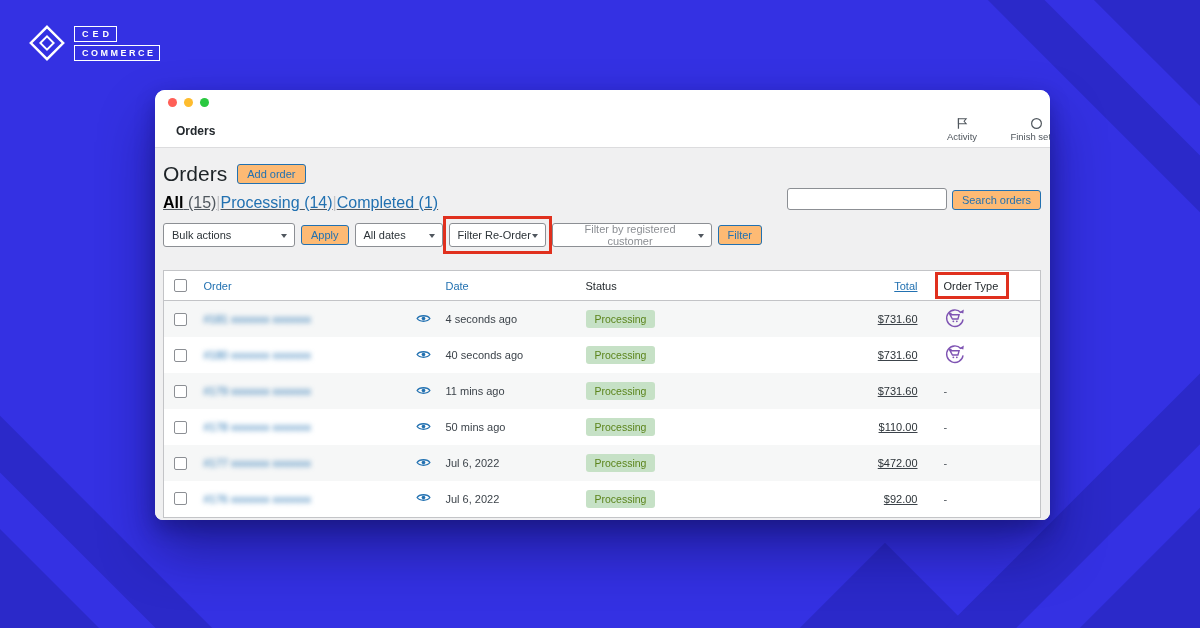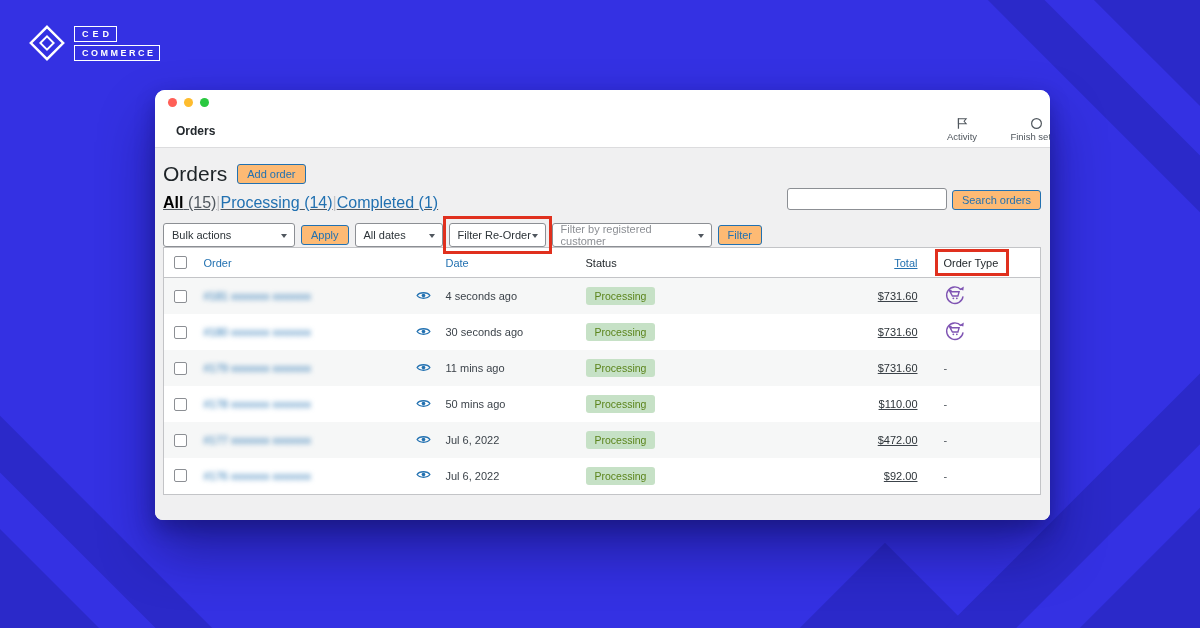--- a/index.html
+++ b/index.html
@@ -54,31 +54,31 @@
   .view.current, .view.current .label { color:#000; font-weight:bold; }
   .view.current .count { color:#50575e; font-weight:normal; }
   .sep { color:#c3c4c7; }
 
   .controls { margin-top:11px; display:flex; gap:6px; align-items:center; }
   .select { height:24px; background:#fff; border:1px solid #8c8f94; border-radius:3px; font-size:11px; color:#2c3338;
             padding:0 11px 0 8px; display:inline-flex; align-items:center; position:relative; cursor:pointer; }
   .select .chev { position:absolute; right:7px; top:10px; width:0; height:0;
                   border-left:3.5px solid transparent; border-right:3.5px solid transparent; border-top:4px solid #50575e; }
   .select.placeholder { color:#8c8f94; }
-  .w-bulk { width:132px; } .w-dates { width:88px; } .w-reorder { width:97px; } .w-cust { width:160px; }
+  .w-bulk { width:132px; } .w-dates { width:88px; } .w-reorder { width:97px; } .w-cust { width:160px;text-align:center; }
 
   .hl-wrap { position:relative; }
   .red-outline { position:absolute; left:-6px; right:-6px; top:-7px; bottom:-7px; border:3px solid #e0301e; pointer-events:none; }
 
   .search-row { position:absolute; right:9px; top:40px; display:flex; gap:5px; align-items:flex-end; }
   .search-input { width:160px; height:22px; border:1px solid #8c8f94; border-radius:3px; background:#fff;
                   font-size:11px; padding:0 6px; font-family:inherit; }
 
   
-  table.orders { width:100%; margin-top:0; border-collapse:collapse; background:#fff; border:1px solid #c3c4c7; font-size:11px; }
+  table.orders { width:100%; margin-top:23px; border-collapse:collapse; background:#fff; border:1px solid #c3c4c7; font-size:11px; }
   table.orders th { font-weight:400; text-align:left; padding:8px 6px; border-bottom:1px solid #c3c4c7; color:#1d2327; height:30px; }
   table.orders th.sortable { color:#2271b1; cursor:pointer; }
   table.orders td { padding:6px; height:36px; vertical-align:middle; color:#3c434a; }
   tr.row-alt td { background:#f6f7f7; }
   .col-check { width:34px; padding-left:10px !important; }
   .col-order { width:212px; }
   .col-eye { width:30px; }
   .col-date { width:140px; }
   .col-status { width:252px; }
   .col-total { width:92px; text-align:right !important;text-decoration:underline; }
@@ -241,21 +241,21 @@
           </tr>
           <tr>
             <td class="col-check">
                 <div class="cb"></div>
               </td>
             <td class="col-order"><span class="order-link">#180 xxxxxxx xxxxxxx</span></td>
             <td class="col-eye"><span class="eye"><svg width="15" height="11" viewBox="0 0 16 12">
                     <path d="M1 6C3.5 2 12.5 2 15 6C12.5 10 3.5 10 1 6Z" fill="none" stroke="#2271b1" stroke-width="1.4"></path>
                     <circle cx="8" cy="6" r="2" fill="#2271b1"></circle>
                   </svg></span></td>
-            <td class="col-date">30 seconds ago</td>
+            <td class="col-date">40 seconds ago</td>
             <td class="col-status"><span class="badge">Processing</span></td>
             <td class="col-total"><span class="total-val">$731.60</span></td>
             <td class="col-type"><span class="reorder-ic"><svg width="22" height="22" viewBox="0 0 24 24" fill="none" stroke="#7f54b3" stroke-width="1.5">
                     <path d="M20.8 13.5a9 9 0 1 1-2.2-7.3"></path>
                     <path d="M21.6 2.6l-0.5 4.6-4.3-1.5z" fill="#7f54b3" stroke="none"></path>
                     <path d="M5.8 7h1.7l.6 1.5h8.4l-1.3 4.6H9.2z"></path>
                     <circle cx="10.2" cy="15.6" r="1" fill="#7f54b3" stroke="none"></circle>
                     <circle cx="14" cy="15.6" r="1" fill="#7f54b3" stroke="none"></circle>
                   </svg></span></td>
           </tr>

